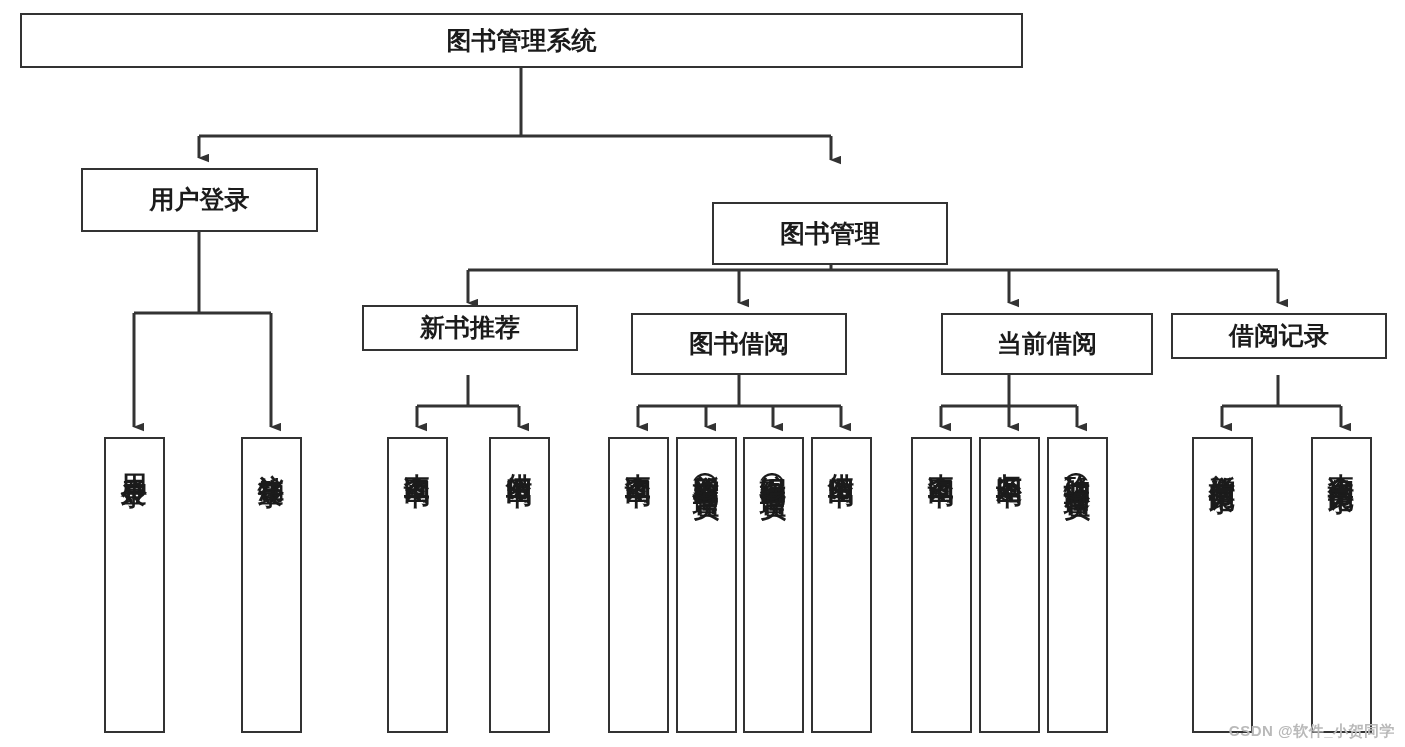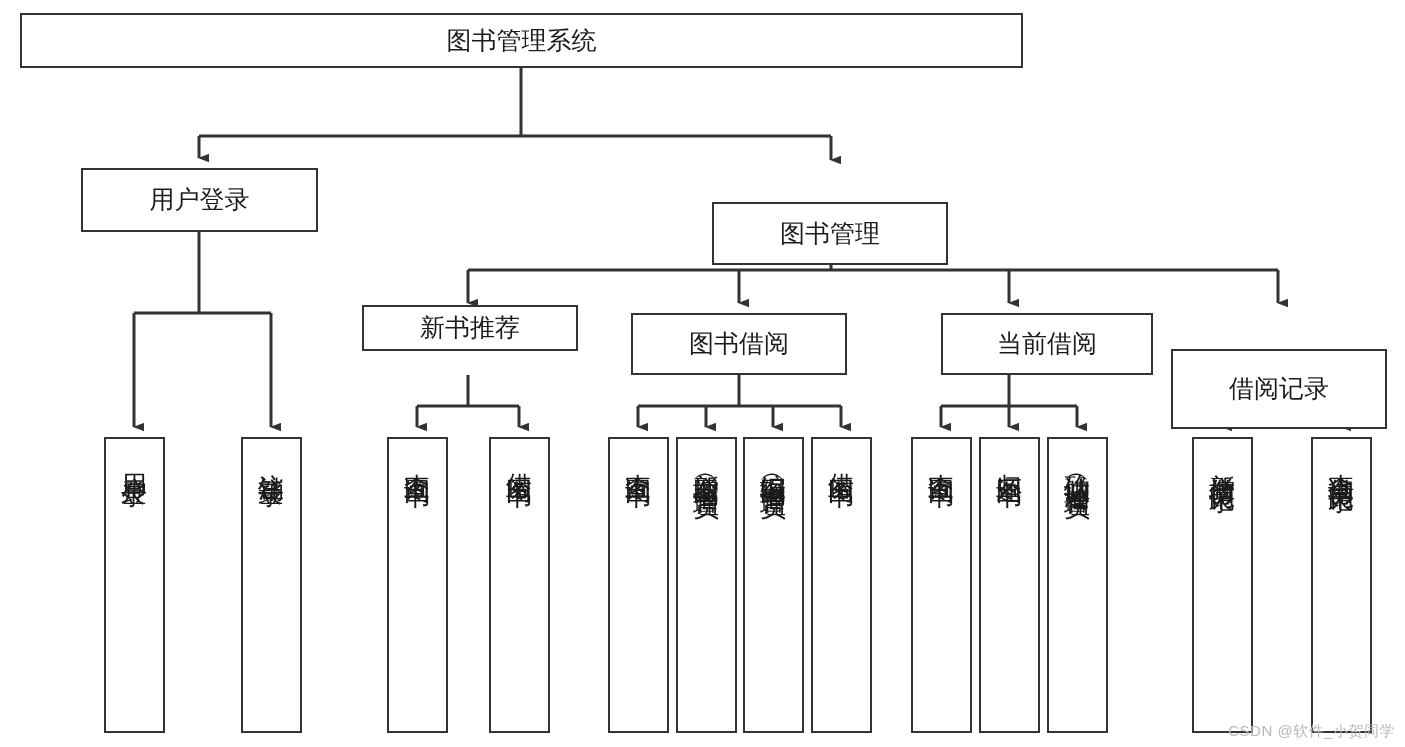--- a/index.html
+++ b/index.html
@@ -11,20 +11,21 @@
     width: 1405px;
     height: 747px;
     font-family: "Liberation Sans", "DejaVu Sans", sans-serif;
     overflow: hidden;
   }
   #diagram-root {
     position: relative;
     width: 1405px;
     height: 747px;
     background: #ffffff;
+    font-weight: bold;
   }
   svg.connectors {
     position: absolute;
     left: 0;
     top: 0;
     width: 1405px;
     height: 747px;
     pointer-events: none;
   }
   .node {
@@ -142,21 +143,21 @@
   </div>
 
   <div class="node horizontal" style="left:631px; top:313px; width:216px; height:62px;">
     <span class="node-label">图书借阅</span>
   </div>
 
   <div class="node horizontal" style="left:901px; top:313px; width:212px; height:62px;margin-left:40px;">
     <span class="node-label">当前借阅</span>
   </div>
 
-  <div class="node horizontal" style="left:1171px; top:313px; width:216px; height:80px;margin-top:36px;">
+  <div class="node horizontal" style="left:1171px; top:313px; width:216px; height:46px;">
     <span class="node-label">借阅记录</span>
   </div>
 
   <div class="node vertical" style="left:104px; top:437px; width:61px; height:296px;">
     <span class="node-label">用户登录</span>
   </div>
 
   <div class="node vertical" style="left:241px; top:437px; width:61px; height:296px;">
     <span class="node-label">注销登录</span>
   </div>

